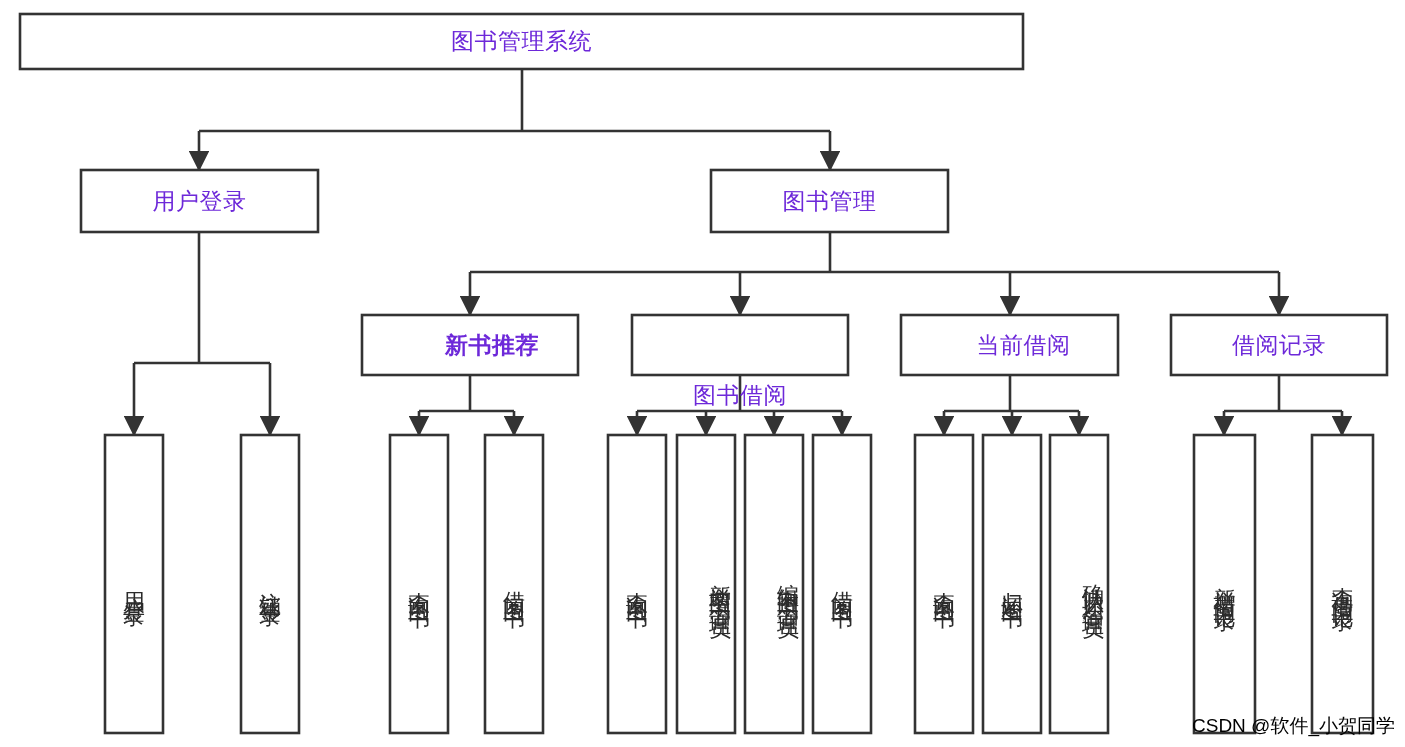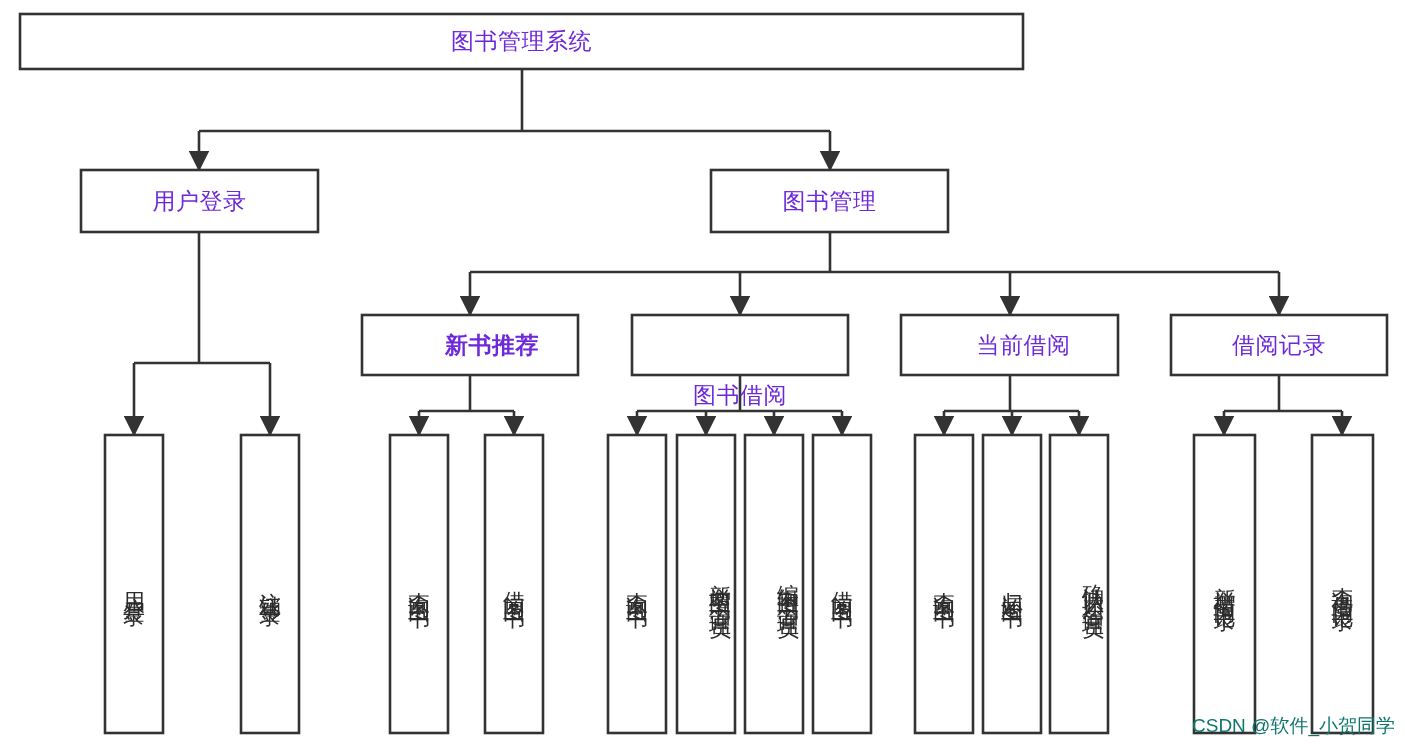--- a/index.html
+++ b/index.html
@@ -61,21 +61,21 @@
     writing-mode: vertical-rl;
     text-orientation: upright;
     letter-spacing: 5px;
     white-space: nowrap;
     pointer-events: none;
   }
   .node-label-v.centered { align-items: center; }
   .node-label-v.topward  { align-items: flex-start; padding-top: 4px; }
   .watermark {
     position: absolute;
-    color: #0f766e;
+    color: #000000;
     font-size: 19px;
     white-space: nowrap;
     left: 1192px;
     top: 713px;
     pointer-events: none;
   }
 </style>
 </head>
 <body>
 

